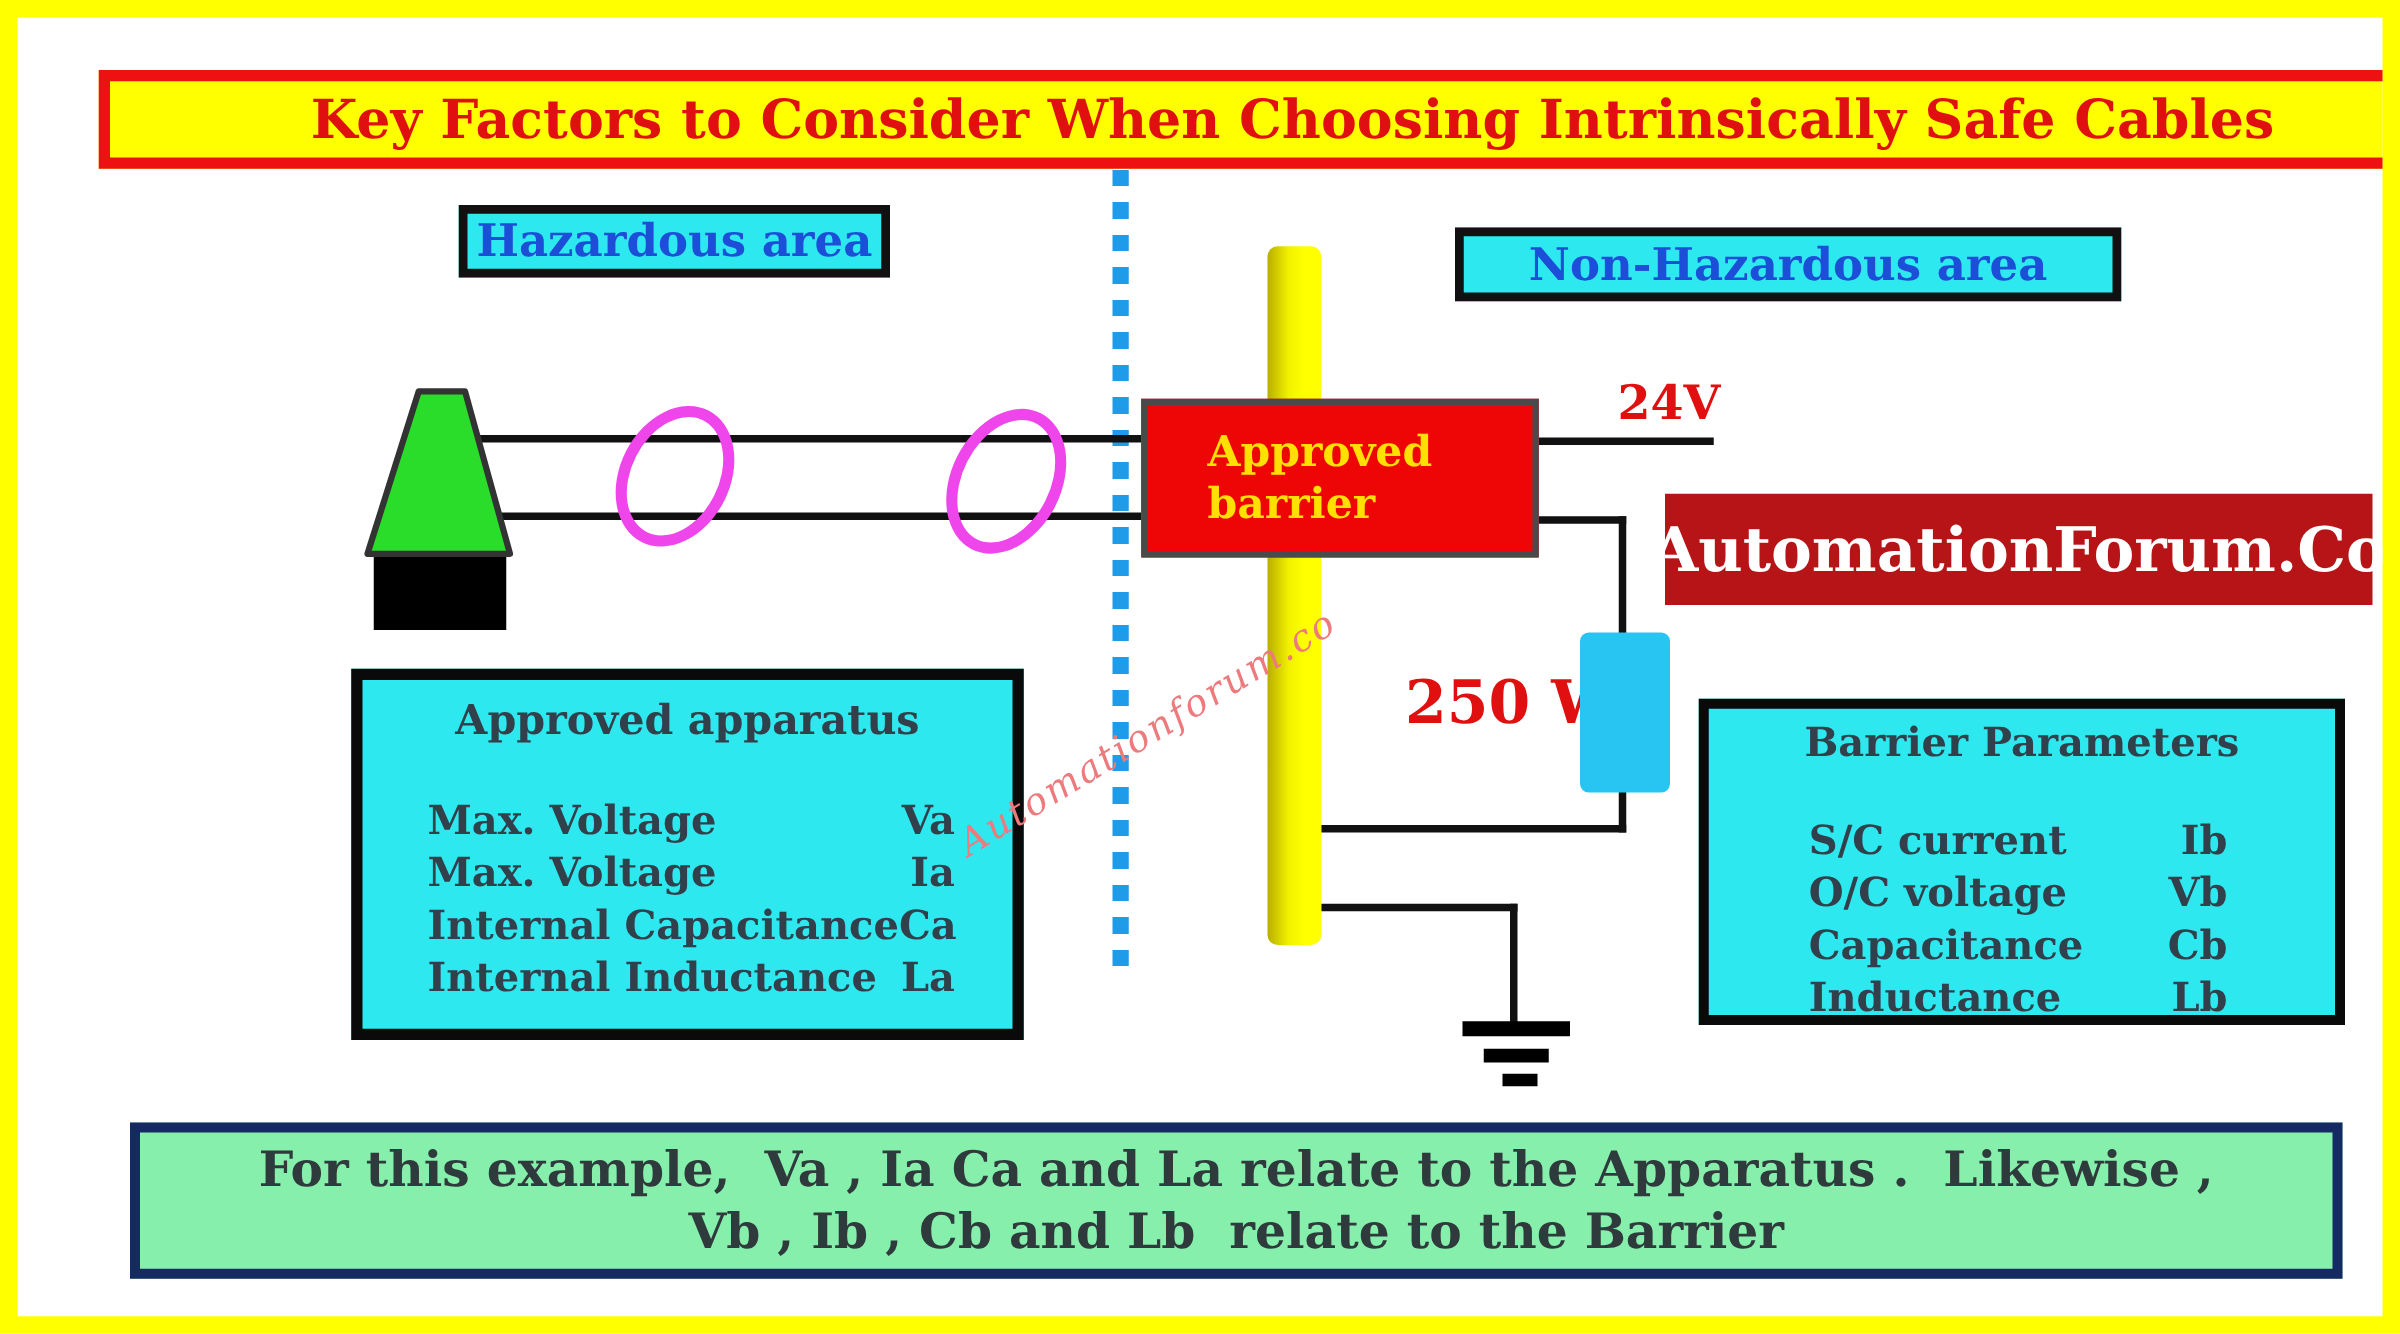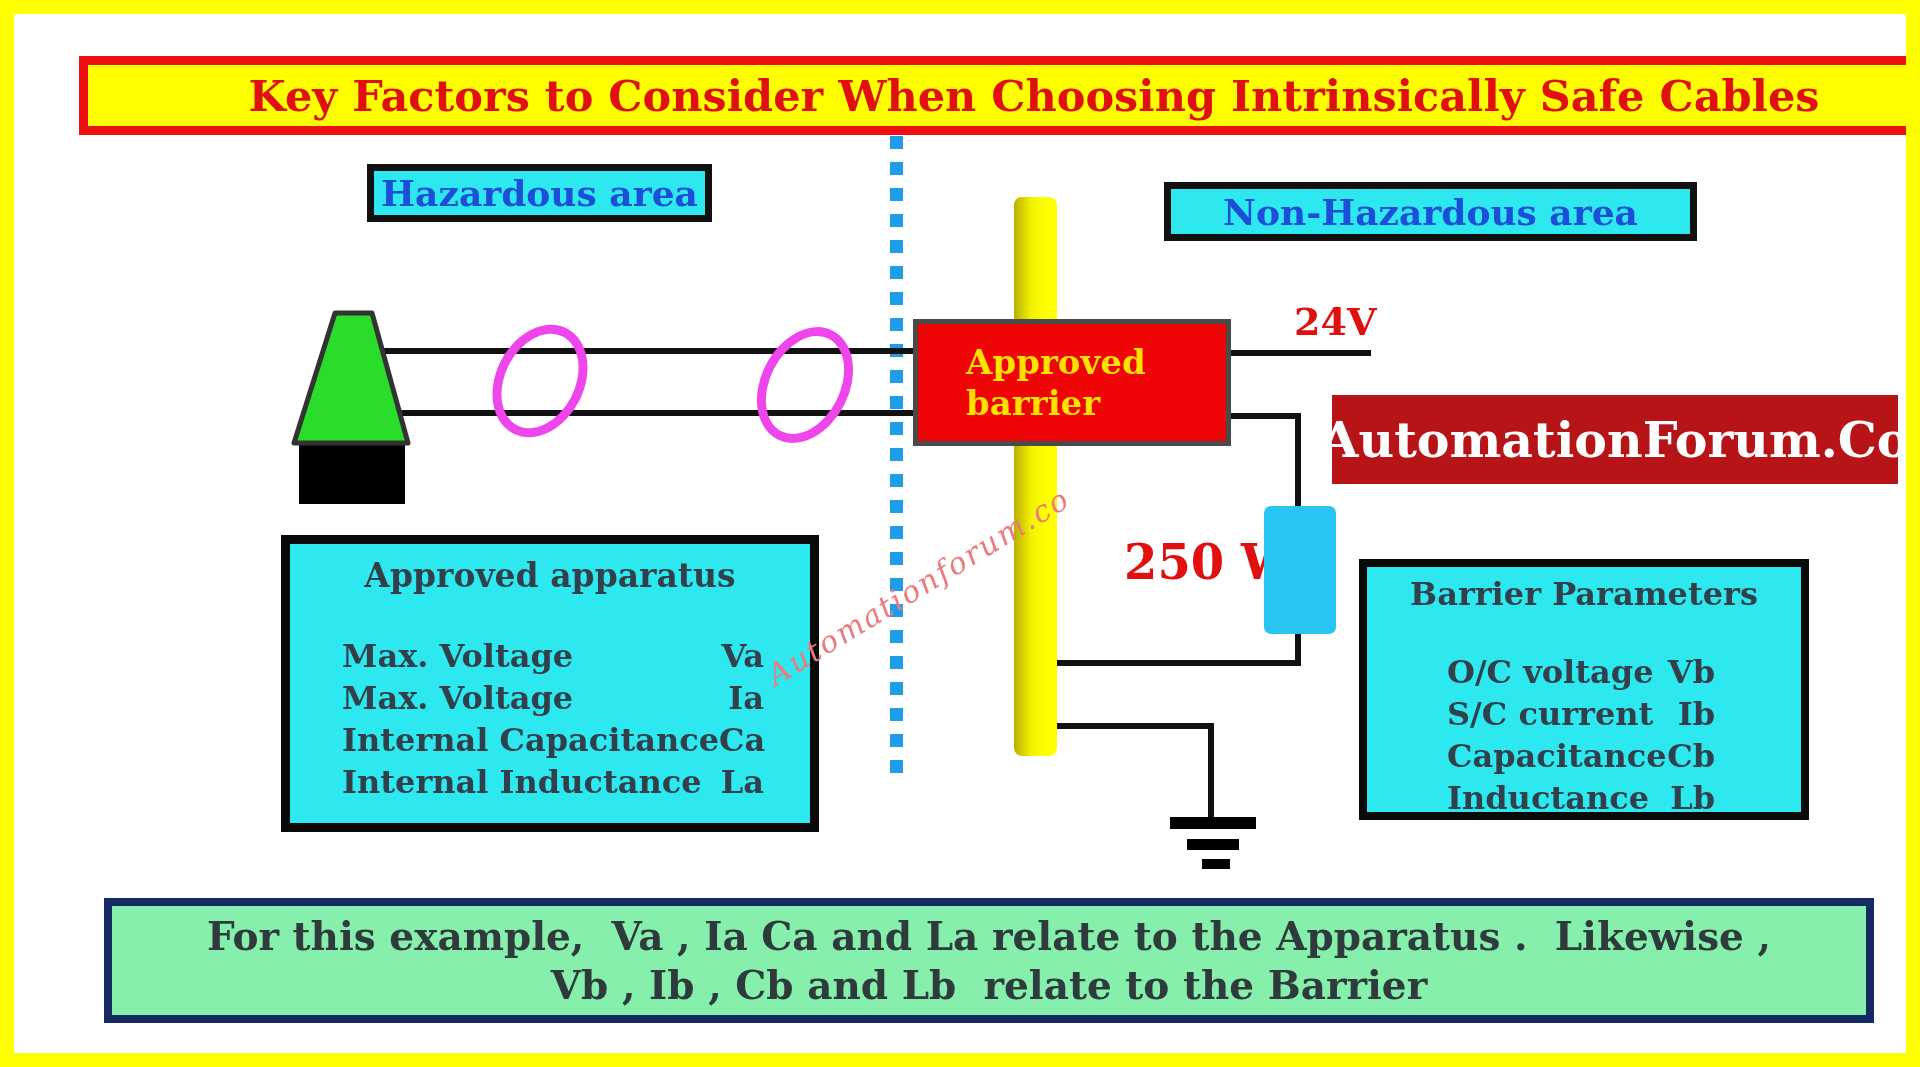--- a/index.html
+++ b/index.html
@@ -91,21 +91,21 @@
   }
 
   
   .resistor { left:1250px; top:492px; width:72px; height:128px; background:#29c5f2; border-radius:7px; z-index:1; }
 
   
   .param-box {
     background:#2ee8f0; border:9px solid #0a0a0a; color:#31404a; font-weight:bold; z-index:2;
   }
   .apparatus-box { left:267px; top:521px; width:538px; height:297px; }
-  .barrier-params-box { left:1345px; top:545px; width:450px; height:261px; border-width:8px; }
+  .barrier-params-box { left:1345px; top:545px; width:517px; height:261px; border-width:8px; }
   .param-title { text-align:center; font-size:33px; margin-top:12px; }
   .barrier-params-box .param-title { margin-top:8px; font-size:32px; }
   .param-rows { margin-top:40px; }
   .barrier-params-box .param-rows { margin-top:38px; }
   .param-row {
     display:flex; justify-content:space-between; align-items:baseline;
     font-size:32px; line-height:42px; padding:0 46px 0 52px; white-space:nowrap;
   }
   .barrier-params-box .param-row { padding:0 86px 0 80px; }
 
@@ -201,26 +201,26 @@
         <span>Internal Inductance</span>
         <span>La</span>
       </div>
     </div>
   </div>
 
   <div class="abs param-box barrier-params-box">
     <div class="param-title">Barrier Parameters</div>
     <div class="param-rows">
       <div class="param-row">
+        <span>S/C current</span>
+        <span>Ib</span>
+      </div>
+      <div class="param-row">
         <span>O/C voltage</span>
         <span>Vb</span>
-      </div>
-      <div class="param-row">
-        <span>S/C current</span>
-        <span>Ib</span>
       </div>
       <div class="param-row">
         <span>Capacitance</span>
         <span>Cb</span>
       </div>
       <div class="param-row">
         <span>Inductance</span>
         <span>Lb</span>
       </div>
     </div>

